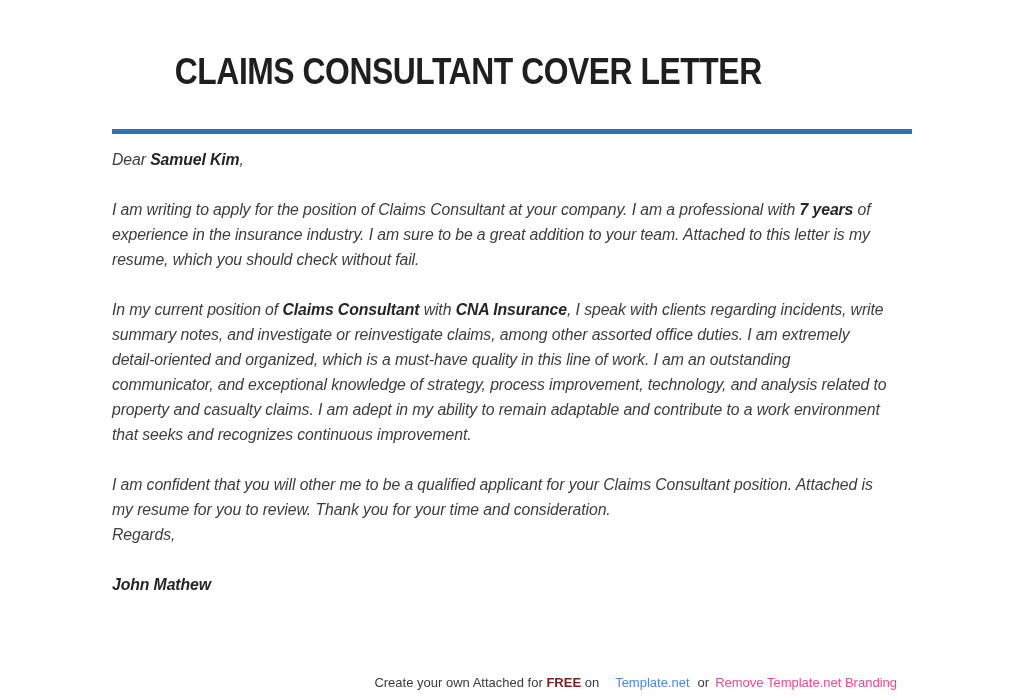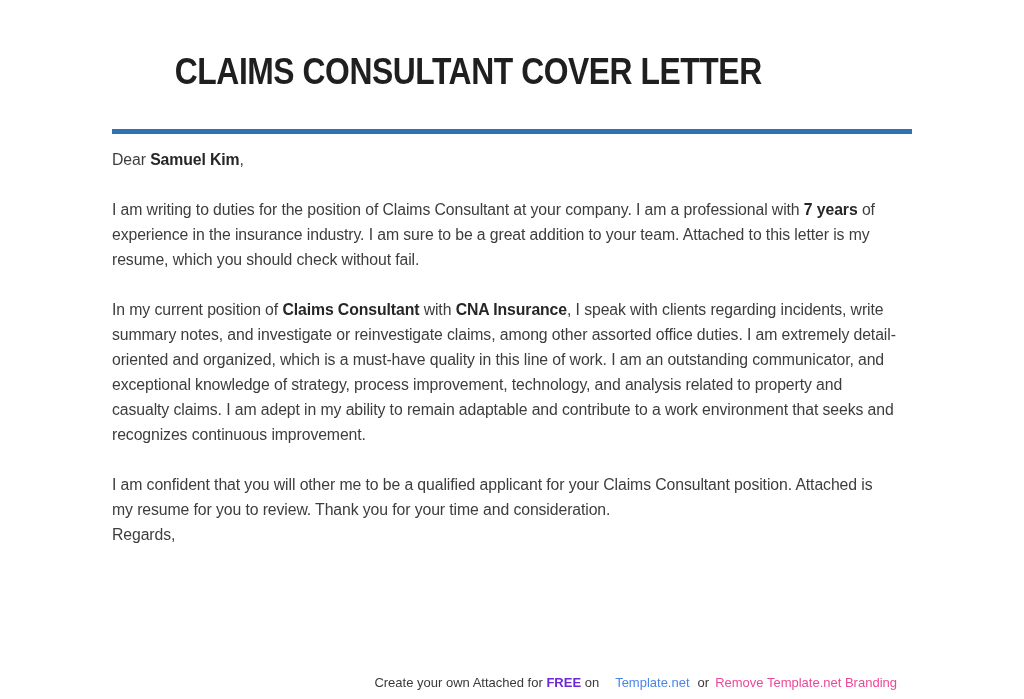--- a/index.html
+++ b/index.html
@@ -41,54 +41,56 @@
   .letter {
     width: 800px;
     margin: 13px 0 0 112px;
     font-size: 15.8px;
     line-height: 25px;
     color: #3d3d3d;
     letter-spacing: -0.1px;
   }
   .letter p {
     margin: 0 16px 25px 0;
+    font-style: italic;
   }
   .letter strong {
     font-weight: 700;
     color: #262626;
   }
   .footer {
     position: absolute;
     right: 40px;
     bottom: 8px;
     font-size: 13px;
     line-height: 16px;
     color: #3a3a3a;
     white-space: nowrap;
   }
-  .footer .free { font-weight: 700; color: #6d28d9; }
+  .footer .free { font-weight: 700; color: #7f1d1d; }
   .footer a {
     cursor: pointer;
   }
   .footer .link-template { margin-left: 16px; }
   .footer .or-word { margin: 0 6px 0 8px; }
 </style>
 </head>
 <body>
 
 <div class="page">
 
   <div class="title-wrap">
     <span class="title-inner">CLAIMS CONSULTANT COVER LETTER</span>
   </div>
 
   <div class="rule" style="background: rgb(46, 116, 181);"></div>
 
   <div class="letter">
       <p><span>Dear </span><strong>Samuel Kim</strong><span>,</span></p>
-      <p><span>I am writing to duties for the position of Claims Consultant at your company. I am a professional with </span><strong>7 years</strong><span> of experience in the insurance industry. I am sure to be a great addition to your team. Attached to this letter is my resume, which you should check without fail.</span></p>
+      <p><span>I am writing to apply for the position of Claims Consultant at your company. I am a professional with </span><strong>7 years</strong><span> of experience in the insurance industry. I am sure to be a great addition to your team. Attached to this letter is my resume, which you should check without fail.</span></p>
       <p><span>In my current position of </span><strong>Claims Consultant</strong><span> with </span><strong>CNA Insurance</strong><span>, I speak with clients regarding incidents, write summary notes, and investigate or reinvestigate claims, among other assorted office duties. I am extremely detail-oriented and organized, which is a must-have quality in this line of work. I am an outstanding communicator, and exceptional knowledge of strategy, process improvement, technology, and analysis related to property and casualty claims. I am adept in my ability to remain adaptable and contribute to a work environment that seeks and recognizes continuous improvement.</span></p>
       <p><span>I am confident that you will other me to be a qualified applicant for your Claims Consultant position. Attached is my resume for you to review. Thank you for your time and consideration.</span><br><span>Regards,</span></p>
+      <p><strong>John Mathew</strong></p>
     </div>
 
   <div class="footer"><span>Create your own Attached for </span><span class="free">FREE</span><span> on</span><a class="link-template" style="color: rgb(74, 134, 232);">Template.net</a><span class="or-word">or</span><a class="link-remove" style="color: #ec4899;">Remove Template.net Branding</a></div>
 
 </div>
 
 </body></html>

